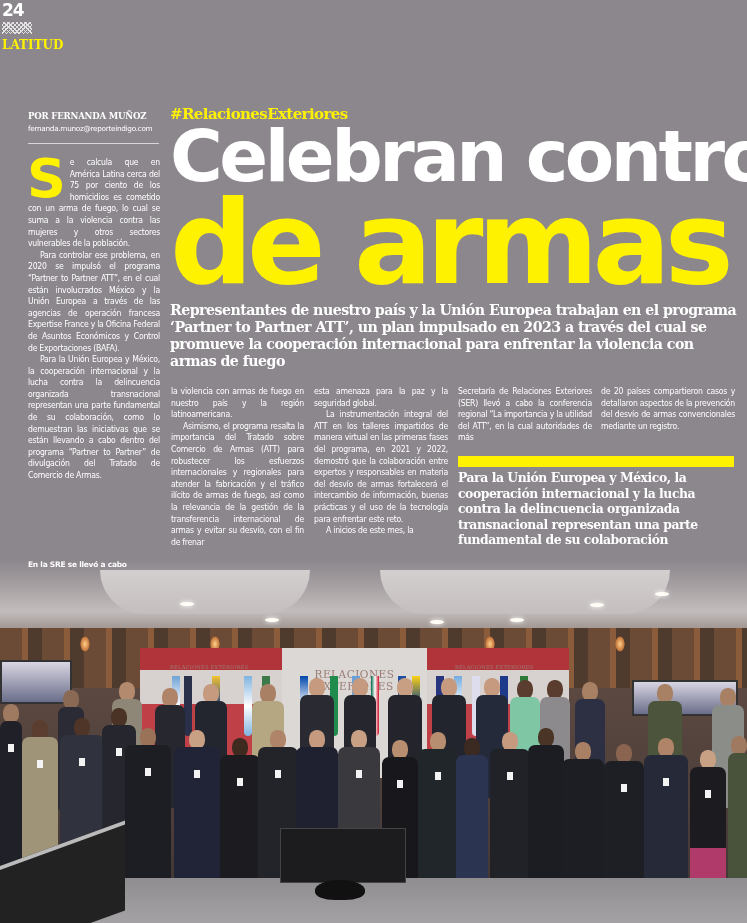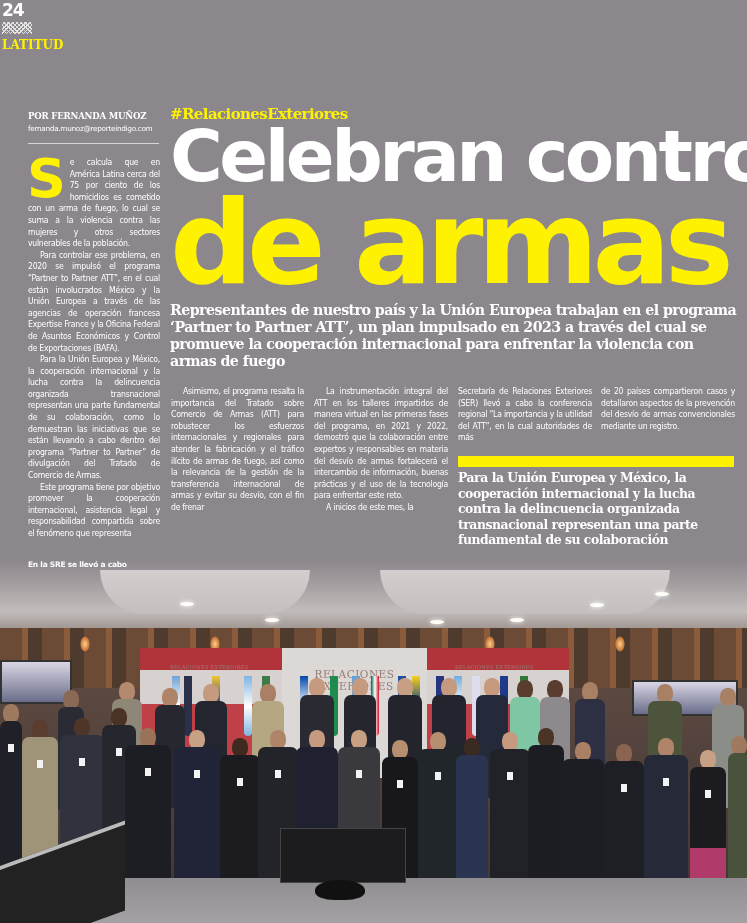--- a/index.html
+++ b/index.html
@@ -193,28 +193,29 @@
 <div class="hashtag">#RelacionesExteriores</div>
 <div class="headline1">Celebran control</div>
 <div class="headline2">de armas</div>
 
 <div class="dek">Representantes de nuestro país y la Unión Europea trabajan en el programa ‘Partner to Partner ATT’, un plan impulsado en 2023 a través del cual se promueve la cooperación internacional para enfrentar la violencia con armas de fuego</div>
 
 <div class="col col1">
   <p class="first"><span class="dropcap">S</span><span>e calcula que en América Latina cerca del 75 por ciento de los homicidios es cometido con un arma de fuego, lo cual se suma a la violencia contra las mujeres y otros sectores vulnerables de la población.</span></p>
   <p>Para controlar ese problema, en 2020 se impulsó el programa “Partner to Partner ATT”, en el cual están involucrados México y la Unión Europea a través de las agencias de operación francesa Expertise France y la Oficina Federal de Asuntos Económicos y Control de Exportaciones (BAFA).</p>
   <p>Para la Unión Europea y México, la cooperación internacional y la lucha contra la delincuencia organizada transnacional representan una parte fundamental de su colaboración, como lo demuestran las iniciativas que se están llevando a cabo dentro del programa “Partner to Partner” de divulgación del Tratado de Comercio de Armas.</p>
-  <p>Este programa tiene por objetivo promover la cooperación internacional, asistencia legal y responsabilidad compartida sobre el fenómeno que representa</p>
 </div>
 
 <div class="col col2">
+  <p class="first">la violencia con armas de fuego en nuestro país y la región latinoamericana.</p>
   <p>Asimismo, el programa resalta la importancia del Tratado sobre Comercio de Armas (ATT) para robustecer los esfuerzos internacionales y regionales para atender la fabricación y el tráfico ilícito de armas de fuego, así como la relevancia de la gestión de la transferencia internacional de armas y evitar su desvío, con el fin de frenar</p>
 </div>
 
 <div class="col col3">
+  <p class="first">esta amenaza para la paz y la seguridad global.</p>
   <p>La instrumentación integral del ATT en los talleres impartidos de manera virtual en las primeras fases del programa, en 2021 y 2022, demostró que la colaboración entre expertos y responsables en materia del desvío de armas fortalecerá el intercambio de información, buenas prácticas y el uso de la tecnología para enfrentar este reto.</p>
   <p>A inicios de este mes, la</p>
 </div>
 
 <div class="col col4">
   <p class="first">Secretaría de Relaciones Exteriores (SER) llevó a cabo la conferencia regional “La importancia y la utilidad del ATT”, en la cual autoridades de más</p>
 </div>
 
 <div class="col col5">
   <p class="first">de 20 países compartieron casos y detallaron aspectos de la prevención del desvío de armas convencionales mediante un registro.</p>

